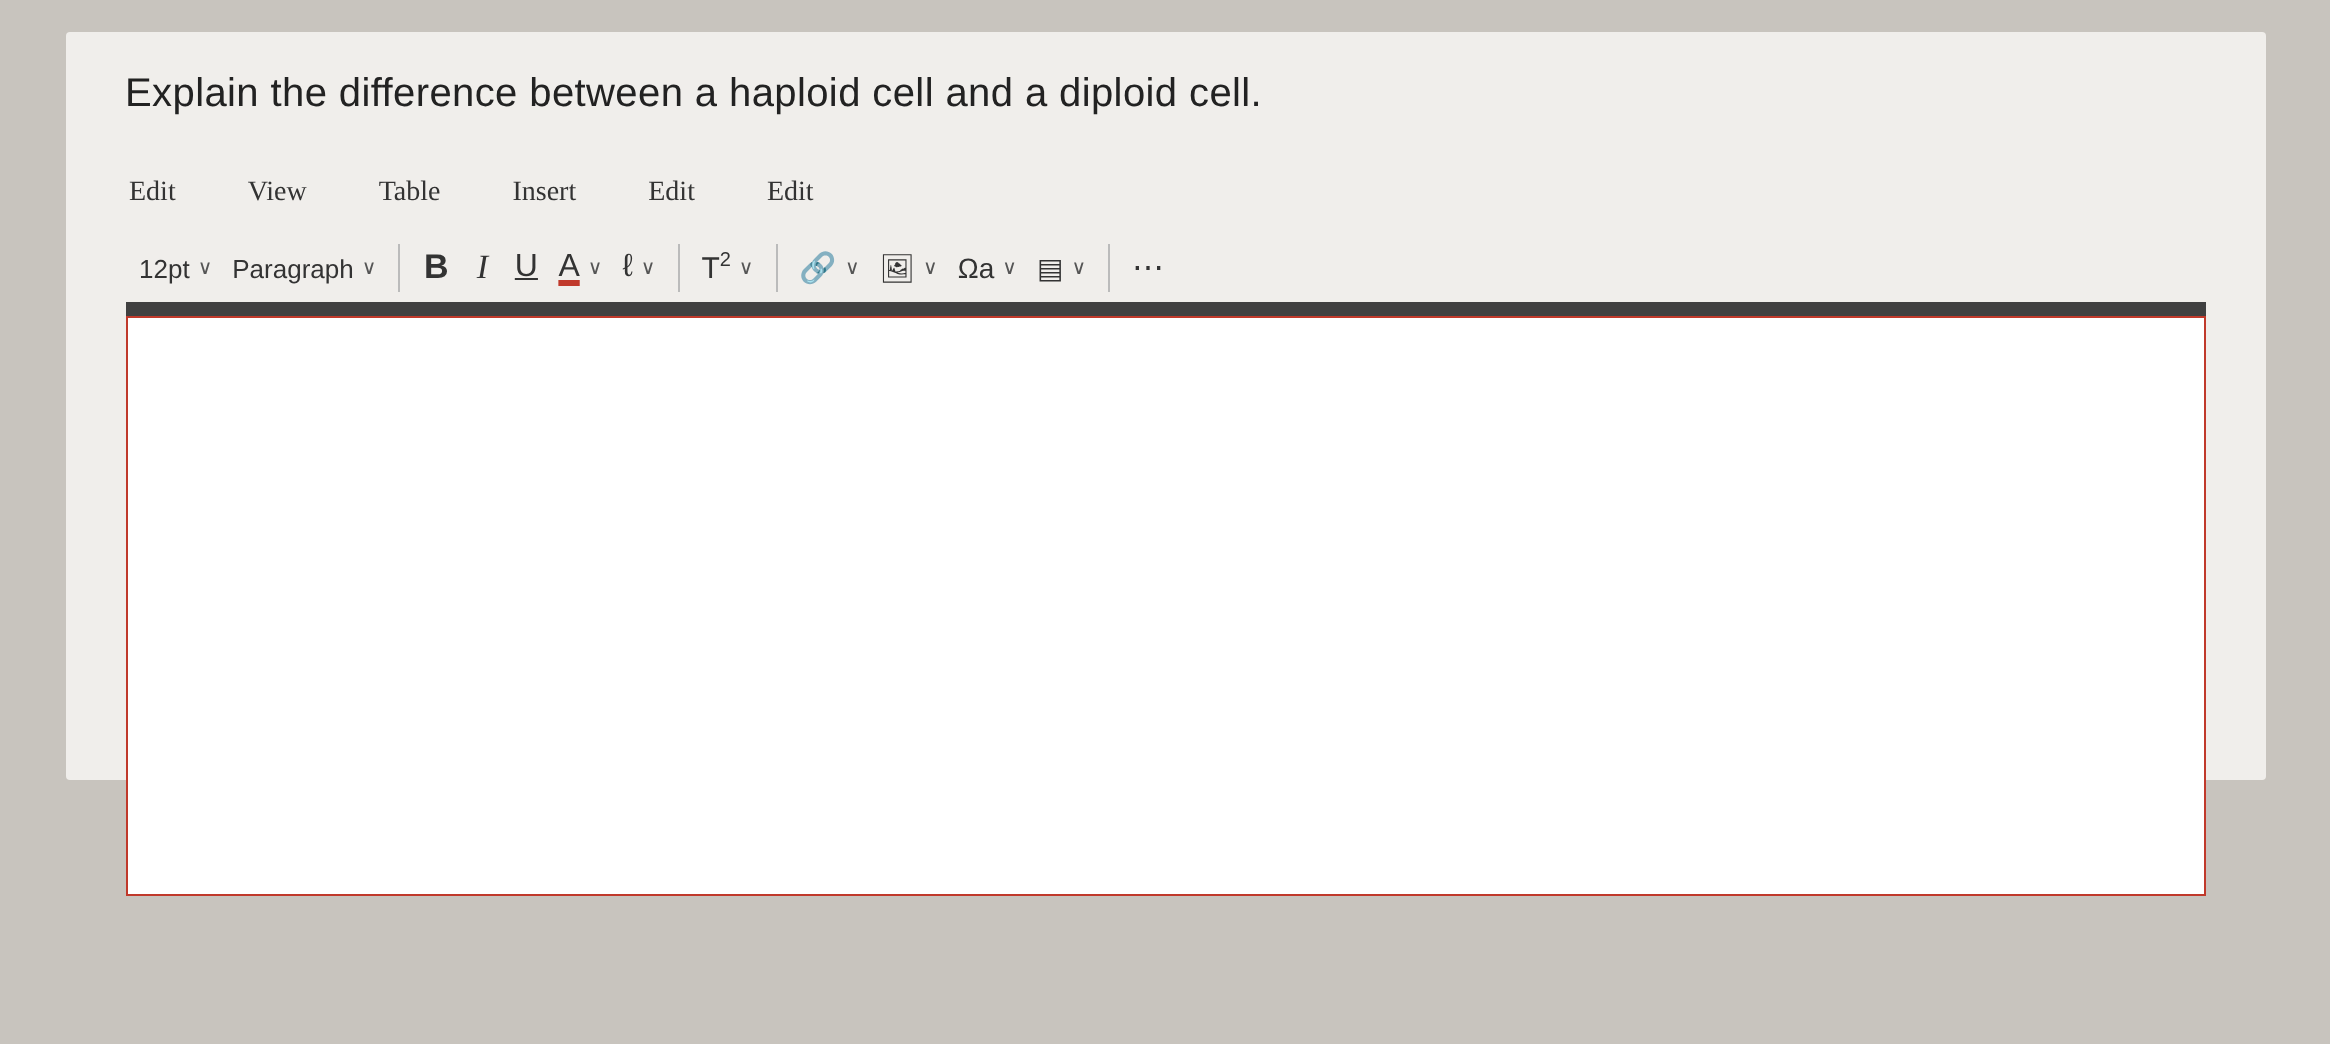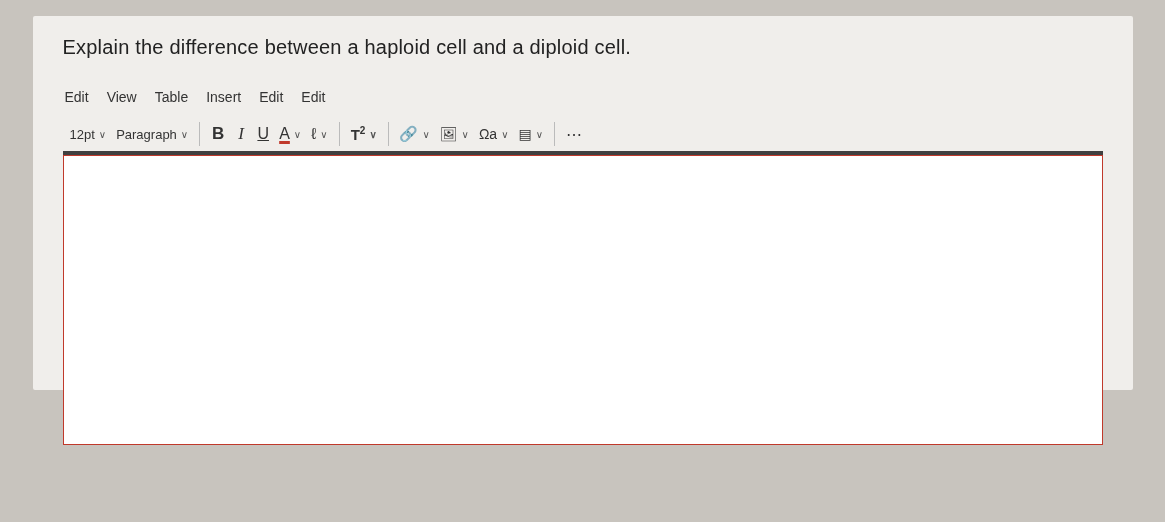--- a/index.html
+++ b/index.html
@@ -27,39 +27,40 @@
       font-weight: 500;
       color: #222;
       margin-bottom: 28px;
       font-family: Arial, sans-serif;
       letter-spacing: 0.01em;
     }
 
     .menu-bar {
       display: flex;
       align-items: center;
-      gap: 18px;
+      gap: 36px;
       margin-bottom: 10px;
       padding-left: 2px;
+      font-family: Liberation Serif, serif;
     }
 
     .menu-item {
       font-size: 14px;
       color: #333;
       cursor: pointer;
       padding: 2px 0;
     }
 
     .toolbar {
       display: flex;
       align-items: center;
       gap: 0;
       background: #f0eeeb;
       padding: 4px 2px;
-      border-bottom: 4px solid #404040;
+      border-bottom: 7px solid #404040;
       margin-bottom: 0;
       flex-wrap: nowrap;
     }
 
     .toolbar-divider {
       width: 1px;
       height: 24px;
       background: #bbb;
       margin: 0 6px;
     }
@@ -110,21 +111,20 @@
 
     .underline-btn {
       font-size: 16px;
       min-width: 22px;
       text-decoration: underline;
     }
 
     .superscript-btn {
       font-size: 14px;
       min-width: 28px;
-      font-weight: bold;
     }
 
     .superscript-btn sup {
       font-size: 10px;
     }
 
     .editor-area {
       width: 100%;
       height: 290px;
       background: white;

